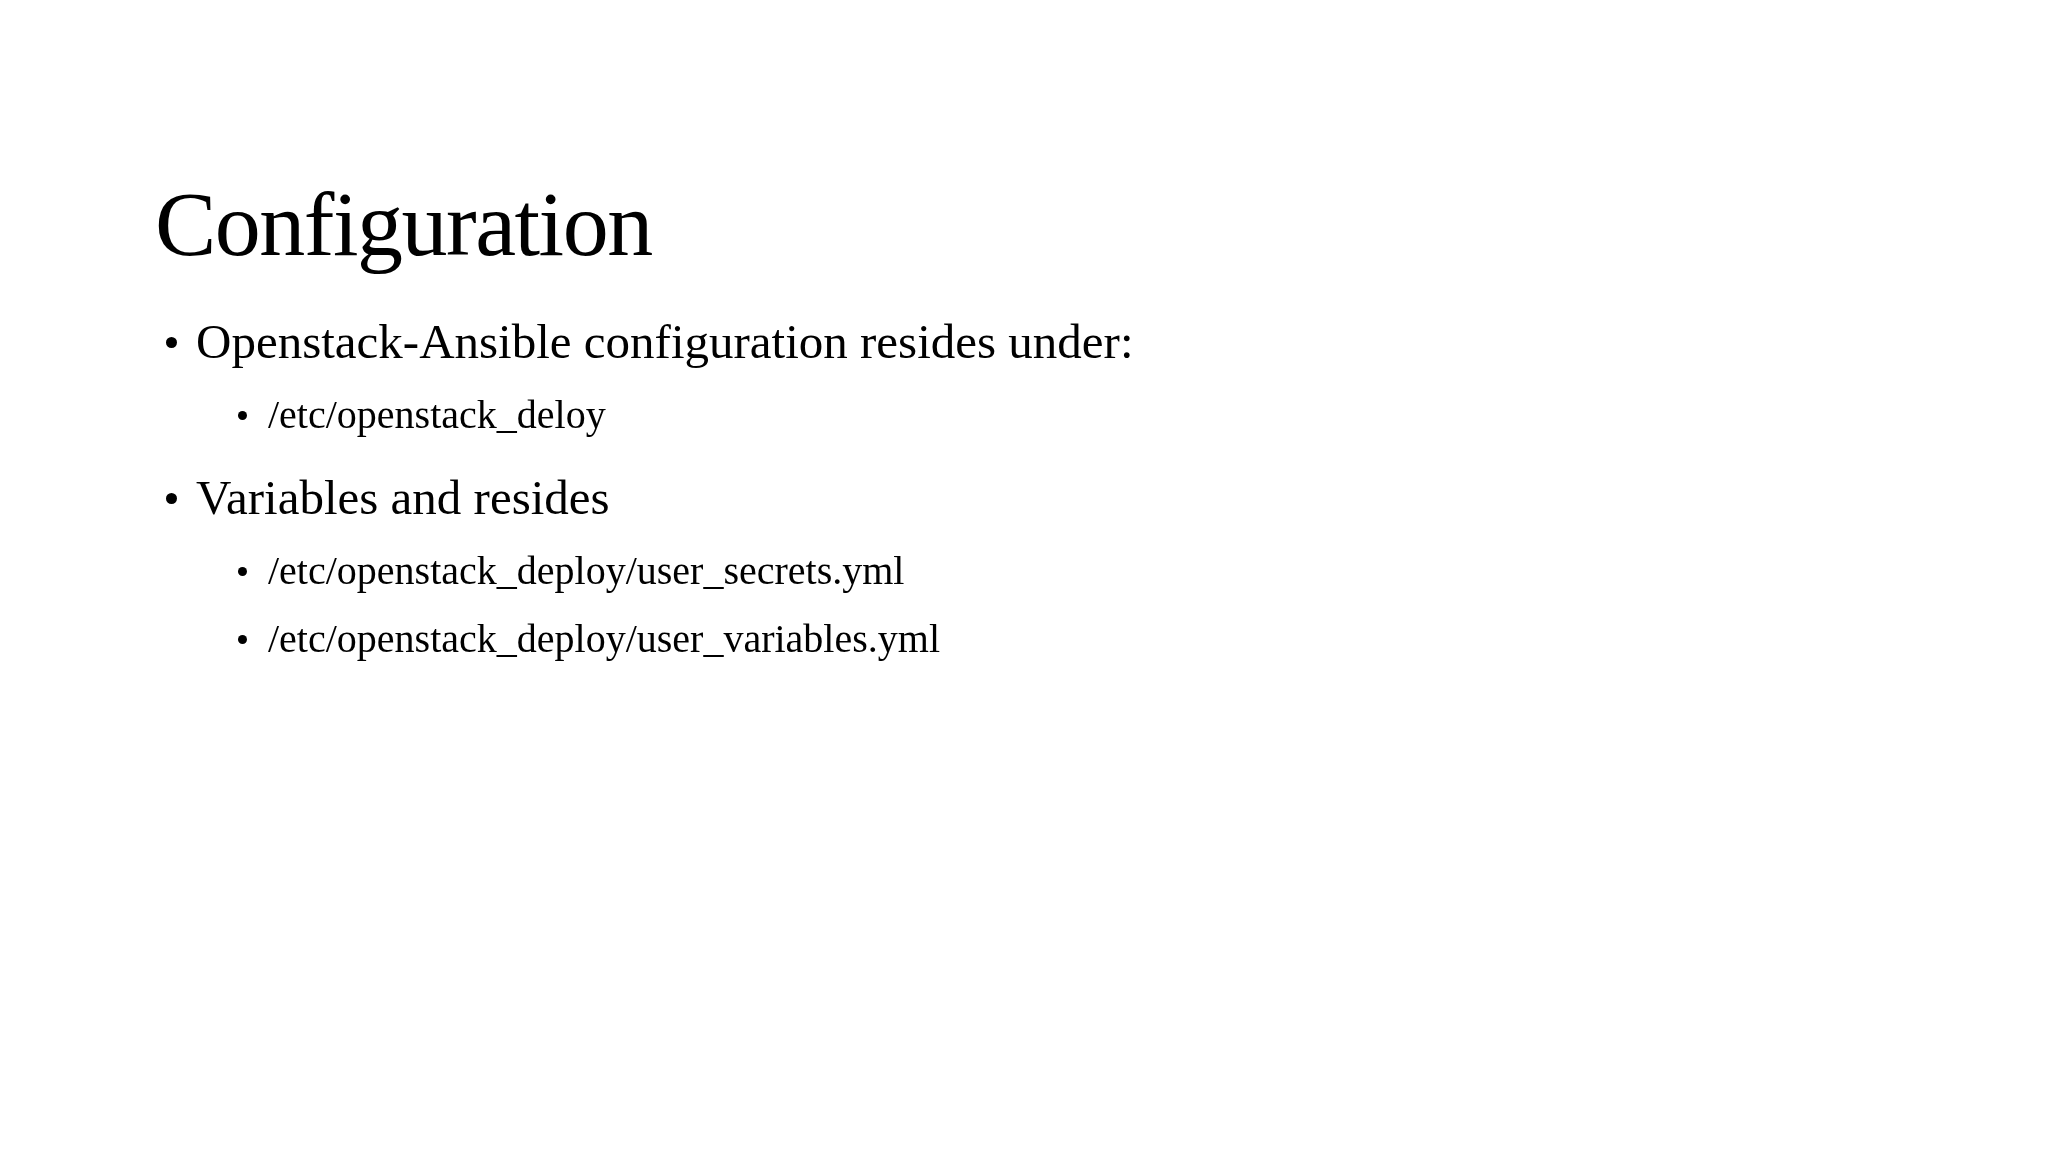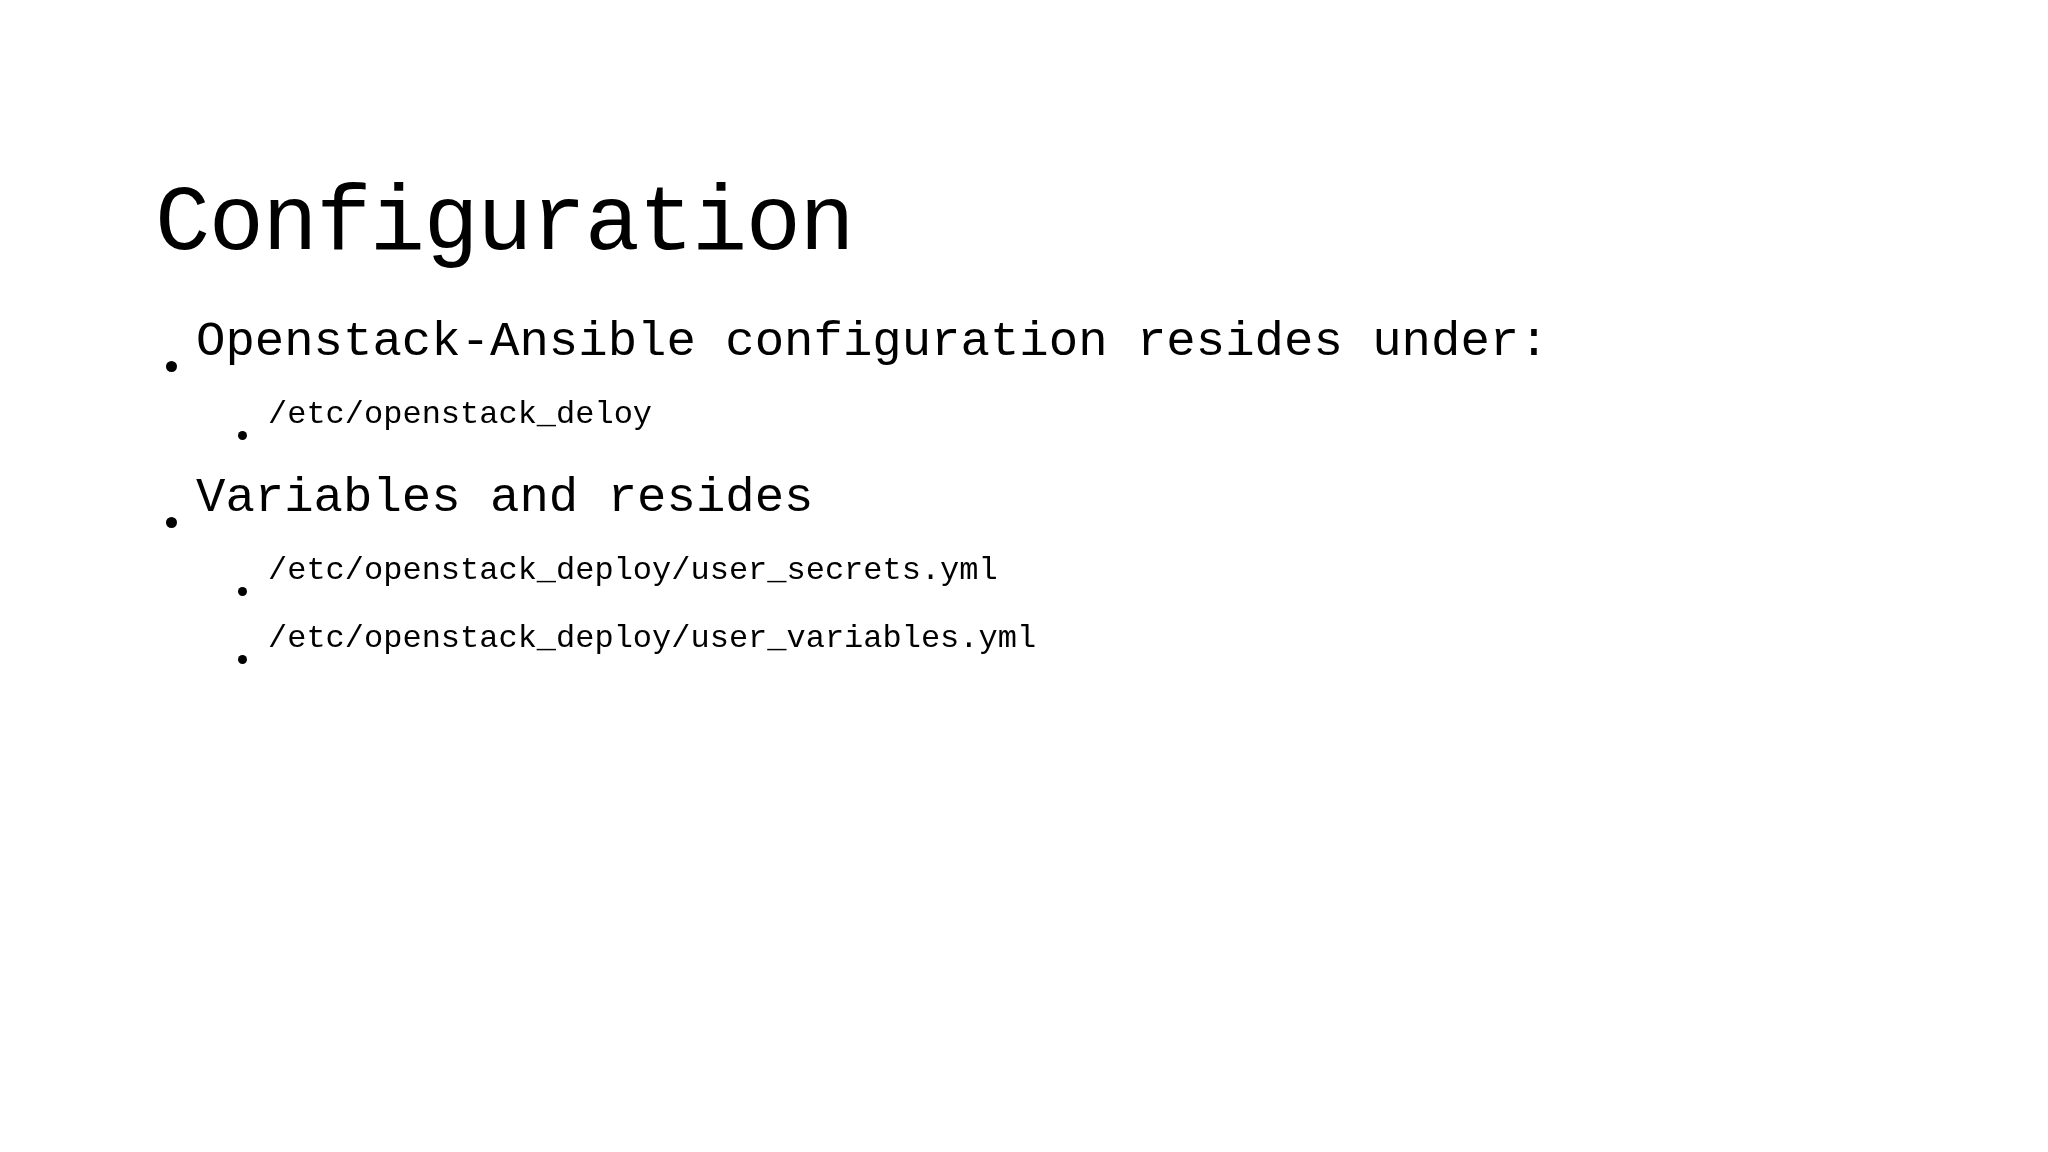--- a/index.html
+++ b/index.html
@@ -6,42 +6,42 @@
     margin: 0;
     padding: 0;
     background: #888;
   }
   .slide {
     position: relative;
     width: 2048px;
     height: 1152px;
     background: var(--bg, #ffffff);
     color: var(--fg, #000000);
-    font-family: Liberation Mono, monospace;
+    font-family: Liberation Serif, serif;
     overflow: hidden;
   }
   .title {
     position: absolute;
     left: 155px;
     top: 112px;
     font-size: 92px;
     font-weight: 300;
     letter-spacing: -1.5px;
     line-height: 1.1;
     white-space: nowrap;
   }
   .bullet-list {
     position: absolute;
     left: 150px;
     top: 312px;
     width: 1500px;
   }
   .item {
     display: flex;
-    align-items: flex-end;
+    align-items: flex-start;
   }
   .item .dot {
     flex: 0 0 auto;
     border-radius: 50%;
     background: var(--fg, #000000);
   }
   .item .txt {
     white-space: nowrap;
   }
   
@@ -53,21 +53,21 @@
   .lvl1:first-child {
     margin-top: 0;
   }
   .lvl1 .dot {
     width: 11px;
     height: 11px;
     margin: 25px 19px 0 16px;
   }
   
   .lvl2 {
-    font-size: 32px;
+    font-size: 40px;
     line-height: 50px;
     margin-top: 18px;
     margin-left: 78px;
   }
   .lvl2 .dot {
     width: 9px;
     height: 9px;
     margin: 21px 21px 0 10px;
   }
 </style>

